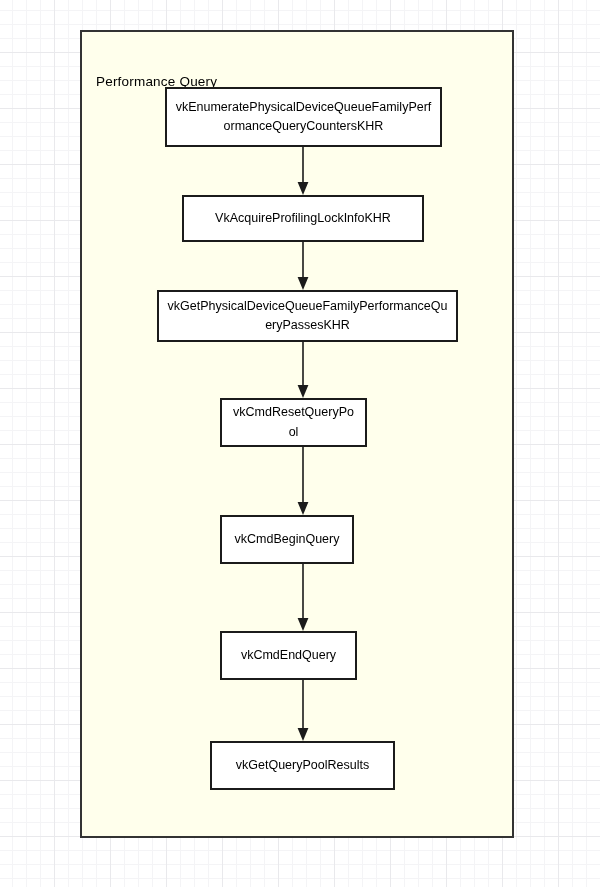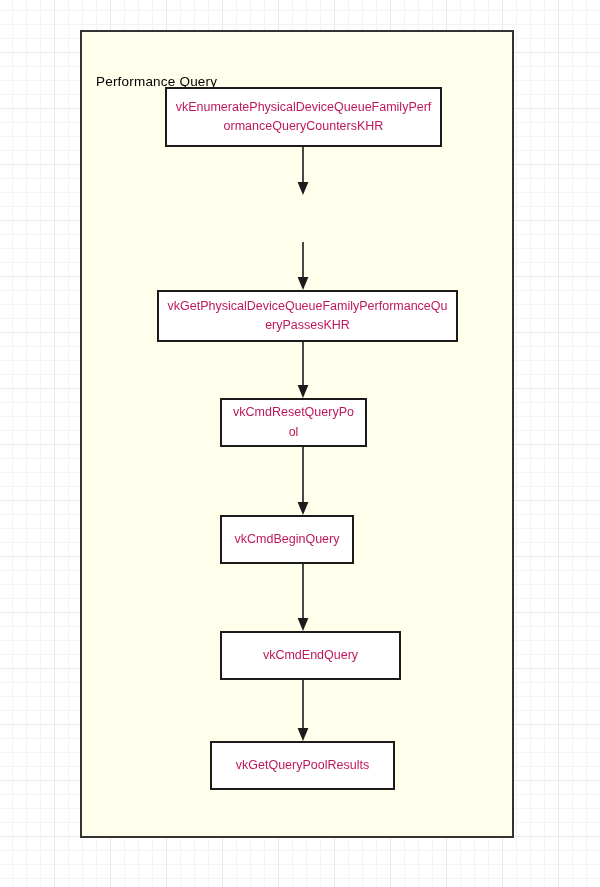--- a/index.html
+++ b/index.html
@@ -60,21 +60,21 @@
     position: absolute;
     box-sizing: border-box;
     background-color: #ffffff;
     border: 2px solid #1b1b1b;
     display: flex;
     align-items: center;
     justify-content: center;
     text-align: center;
     font-size: 12.5px;
     line-height: 1.55;
-    color: #be185d;
+    color: #000000;
     padding: 0 8px;
     word-break: break-all;
   }
 
   
   .arrow {
     position: absolute;
     width: 18px;
     display: block;
   }
@@ -103,20 +103,21 @@
 
     <div class="node" style="left:83px; top:55px; width:277px; height:60px;">vkEnumeratePhysicalDeviceQueueFamilyPerformanceQueryCountersKHR</div>
 
     <div class="arrow" style="left:212px; top:115px; height:48px;">
       <svg width="18" height="48" viewBox="0 0 18 48">
         <line x1="9" y1="0" x2="9" y2="38" stroke="#1b1b1b" stroke-width="1.6"></line>
         <polygon points="9,48 3.6,35 14.4,35" fill="#1b1b1b"></polygon>
       </svg>
     </div>
 
+    <div class="node" style="left:100px; top:163px; width:242px; height:47px;">VkAcquireProfilingLockInfoKHR</div>
 
     <div class="arrow" style="left:212px; top:210px; height:48px;">
       <svg width="18" height="48" viewBox="0 0 18 48">
         <line x1="9" y1="0" x2="9" y2="38" stroke="#1b1b1b" stroke-width="1.6"></line>
         <polygon points="9,48 3.6,35 14.4,35" fill="#1b1b1b"></polygon>
       </svg>
     </div>
 
     <div class="node" style="left:75px; top:258px; width:301px; height:52px;">vkGetPhysicalDeviceQueueFamilyPerformanceQueryPassesKHR</div>
 
@@ -138,21 +139,21 @@
 
     <div class="node" style="left:138px; top:483px; width:134px; height:49px;">vkCmdBeginQuery</div>
 
     <div class="arrow" style="left:212px; top:532px; height:67px;">
       <svg width="18" height="67" viewBox="0 0 18 67">
         <line x1="9" y1="0" x2="9" y2="57" stroke="#1b1b1b" stroke-width="1.6"></line>
         <polygon points="9,67 3.6,54 14.4,54" fill="#1b1b1b"></polygon>
       </svg>
     </div>
 
-    <div class="node" style="left:138px; top:599px; width:181px; height:49px;">vkCmdEndQuery</div>
+    <div class="node" style="left:138px; top:599px; width:137px; height:49px;">vkCmdEndQuery</div>
 
     <div class="arrow" style="left:212px; top:648px; height:61px;">
       <svg width="18" height="61" viewBox="0 0 18 61">
         <line x1="9" y1="0" x2="9" y2="51" stroke="#1b1b1b" stroke-width="1.6"></line>
         <polygon points="9,61 3.6,48 14.4,48" fill="#1b1b1b"></polygon>
       </svg>
     </div>
 
     <div class="node" style="left:128px; top:709px; width:185px; height:49px;">vkGetQueryPoolResults</div>
 

